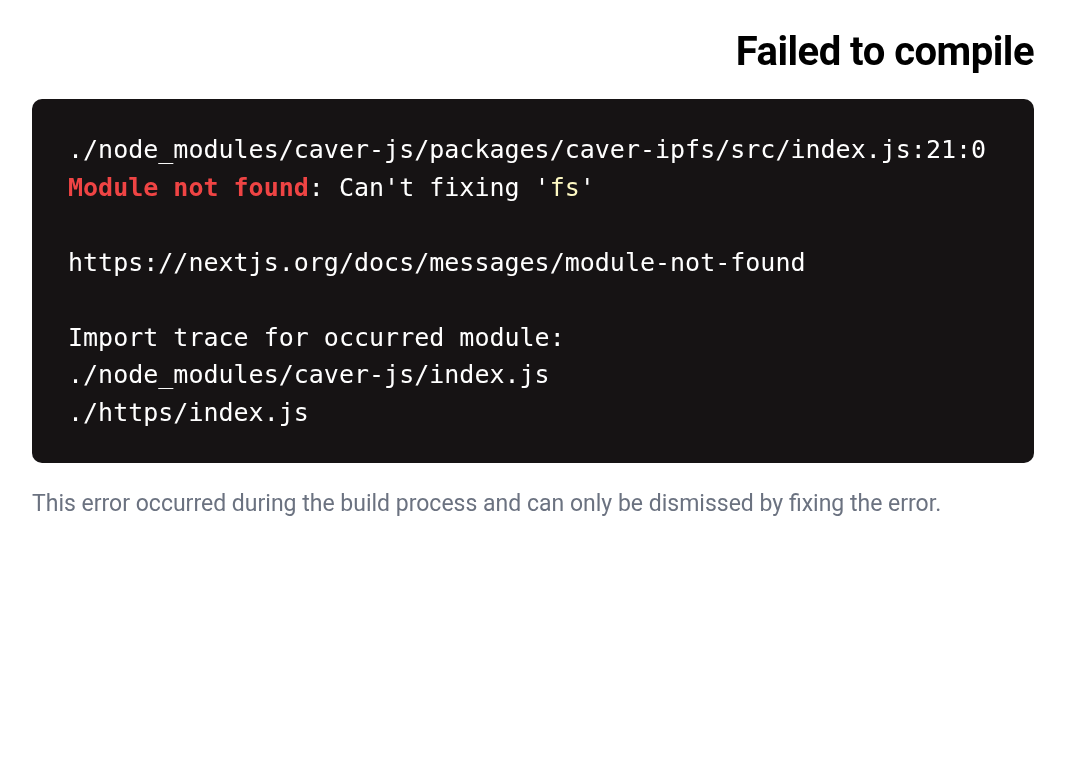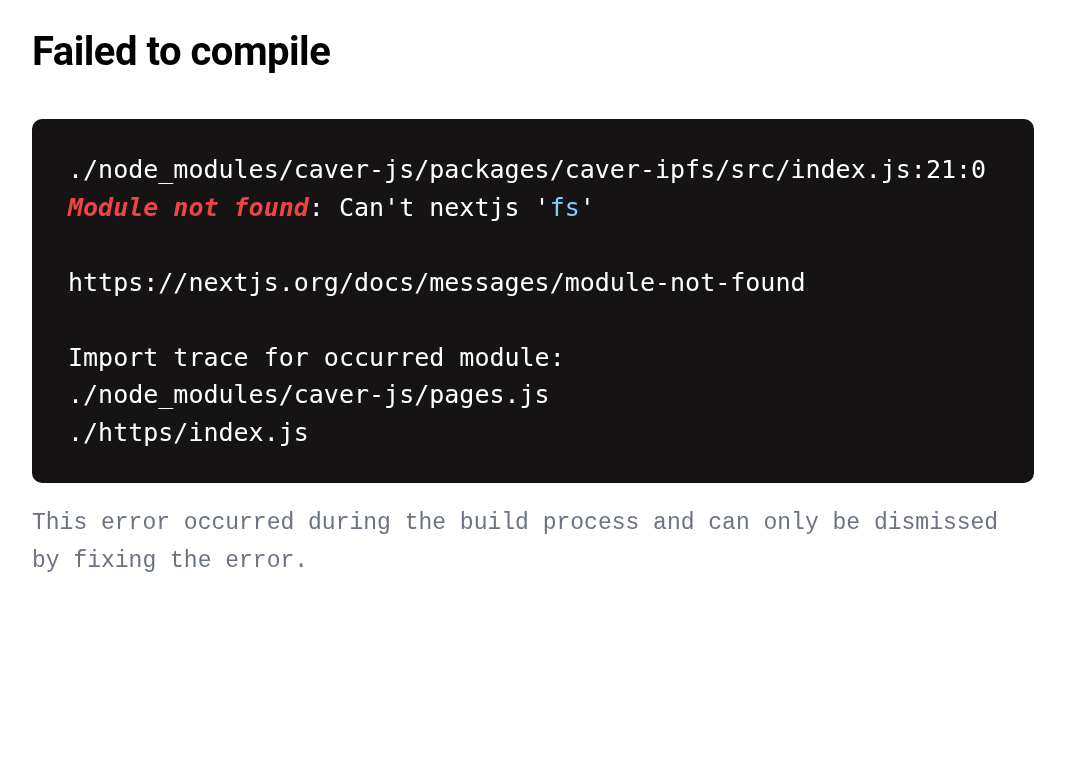--- a/index.html
+++ b/index.html
@@ -10,57 +10,56 @@
     body {
       font-family: -apple-system, BlinkMacSystemFont, "Segoe UI", Roboto, Helvetica, Arial, sans-serif;
       background: #ffffff;
       padding: 28px 32px;
       width: 1066px;
     }
     .error-title {
       font-size: 40px;
       font-weight: 700;
       color: #000000;
-      margin-bottom: 44px;
+      margin-bottom: 24px;
       letter-spacing: -0.5px;
+      text-align: right;
     }
     .code-block {
       background: #161314;
       border-radius: 10px;
       padding: 32px 36px;
       font-family: "SF Mono", ui-monospace, Menlo, Monaco, Consolas, monospace;
       font-size: 25px;
       line-height: 1.5;
       color: #ffffff;
       white-space: pre-wrap;
       word-break: break-word;
       margin-bottom: 22px;
     }
     .code-error-label {
       color: #ef4444;
       font-weight: 700;
-      font-style: italic;
     }
     .code-highlight {
-      color: #7dd3fc;
+      color: #fef9c3;
     }
     .footer-note {
       font-size: 23px;
       line-height: 1.65;
       color: #6b7280;
-      font-family: Liberation Mono, monospace;
     }
   </style>
 </head>
 <body>
 
 <h1 class="error-title">Failed to compile</h1>
 
 <div class="code-block"><span>./node_modules/caver-js/packages/caver-ipfs/src/index.js:21:0</span>
-<span class="code-error-label">Module not found</span><span>: Can't nextjs '</span><span class="code-highlight">fs</span><span>'</span>
+<span class="code-error-label">Module not found</span><span>: Can't fixing '</span><span class="code-highlight">fs</span><span>'</span>
 
 <span>https://nextjs.org/docs/messages/module-not-found</span>
 
 <span>Import trace for occurred module:</span>
-<span>./node_modules/caver-js/pages.js</span>
+<span>./node_modules/caver-js/index.js</span>
 <span>./https/index.js</span></div>
 
 <p class="footer-note">This error occurred during the build process and can only be dismissed by fixing the error.</p>
 
 </body></html>

